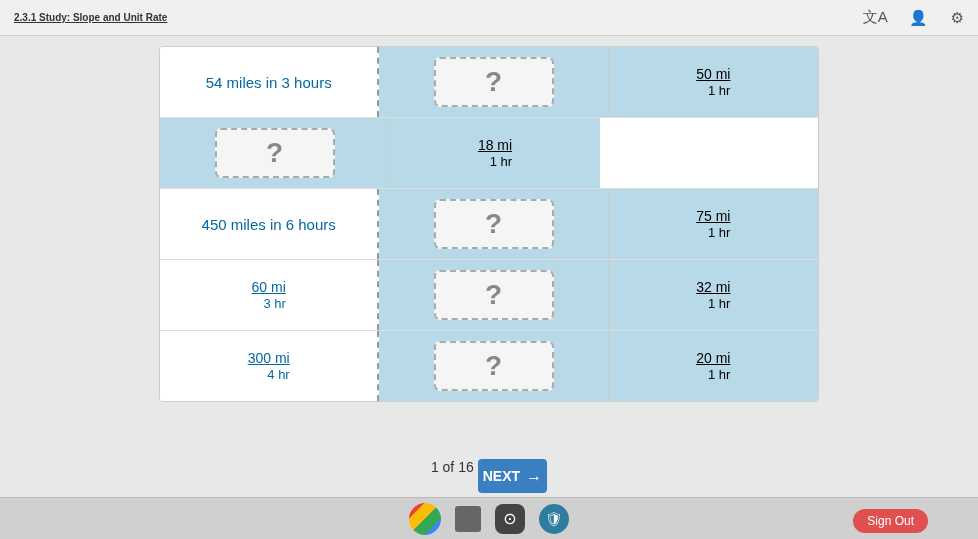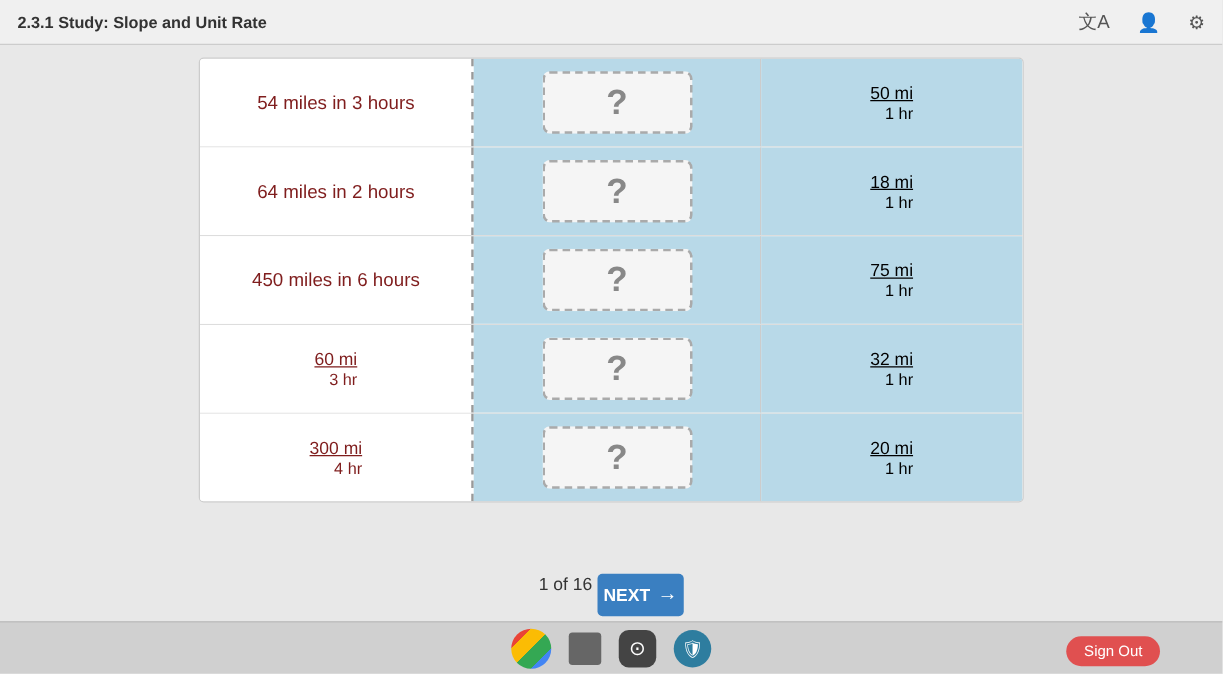--- a/index.html
+++ b/index.html
@@ -16,22 +16,23 @@
     .top-bar {
       background: #f0f0f0;
       height: 36px;
       display: flex;
       align-items: center;
       padding: 0 14px;
       border-bottom: 1px solid #ccc;
       position: relative;
     }
     .top-bar-title {
-      font-size: 13px;
+      font-size: 10px;
       color: #333;
+      text-decoration: underline;
     }
     .top-bar-title span {
       font-weight: bold;
     }
     .top-bar-icons {
       position: absolute;
       right: 14px;
       display: flex;
       gap: 22px;
       align-items: center;
@@ -71,21 +72,21 @@
       border-bottom: none;
     }
 
     .col-left {
       width: 220px;
       min-height: 70px;
       display: flex;
       align-items: center;
       justify-content: center;
       font-size: 15px;
-      color: #7f1d1d;
+      color: #0369a1;
       border-right: 2px dashed #999;
       padding: 10px;
       background: #fff;
       text-align: center;
     }
 
     .col-middle {
       width: 230px;
       min-height: 70px;
       display: flex;
@@ -215,21 +216,20 @@
   </div>
         </div>
         <div class="col-right">
           <div class="fraction-text">
     <span class="num">50 mi</span>
     <span class="den">1 hr</span>
   </div>
         </div>
       </div>
       <div class="table-row-item">
-        <div class="col-left" style="font-style: normal;">64 miles in 2 hours</div>
         <div class="col-middle">
           <div class="question-box">
     <span>?</span>
   </div>
         </div>
         <div class="col-right">
           <div class="fraction-text">
     <span class="num">18 mi</span>
     <span class="den">1 hr</span>
   </div>

